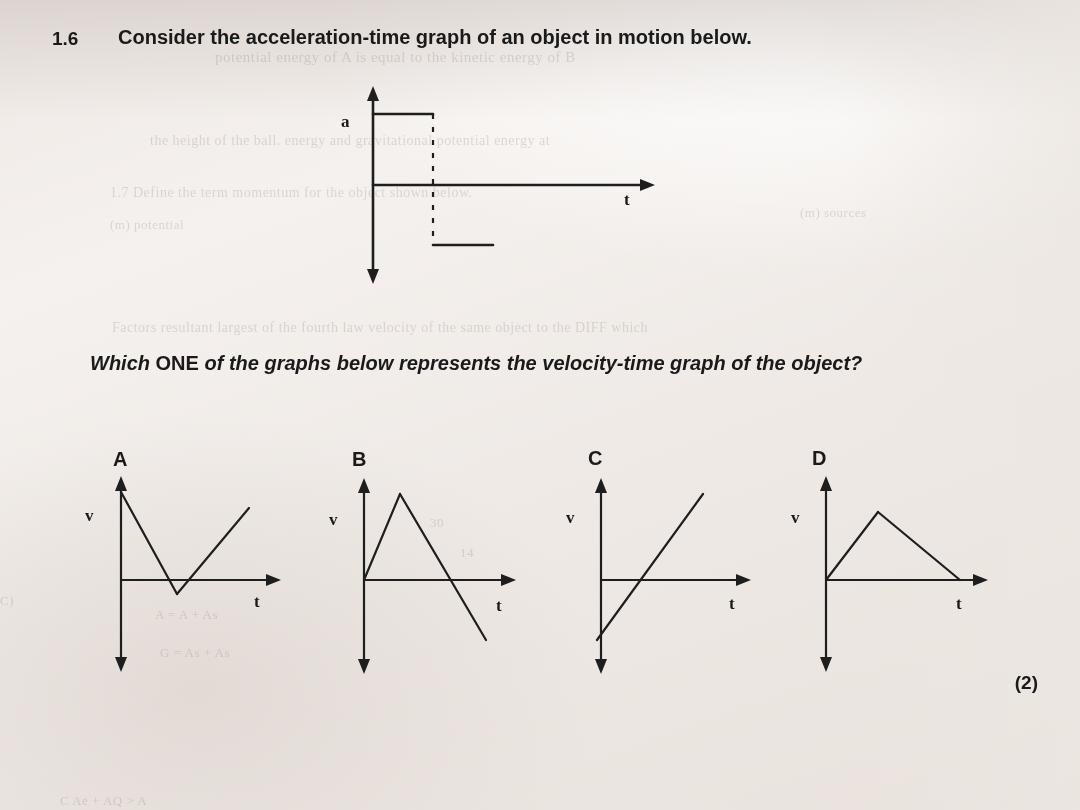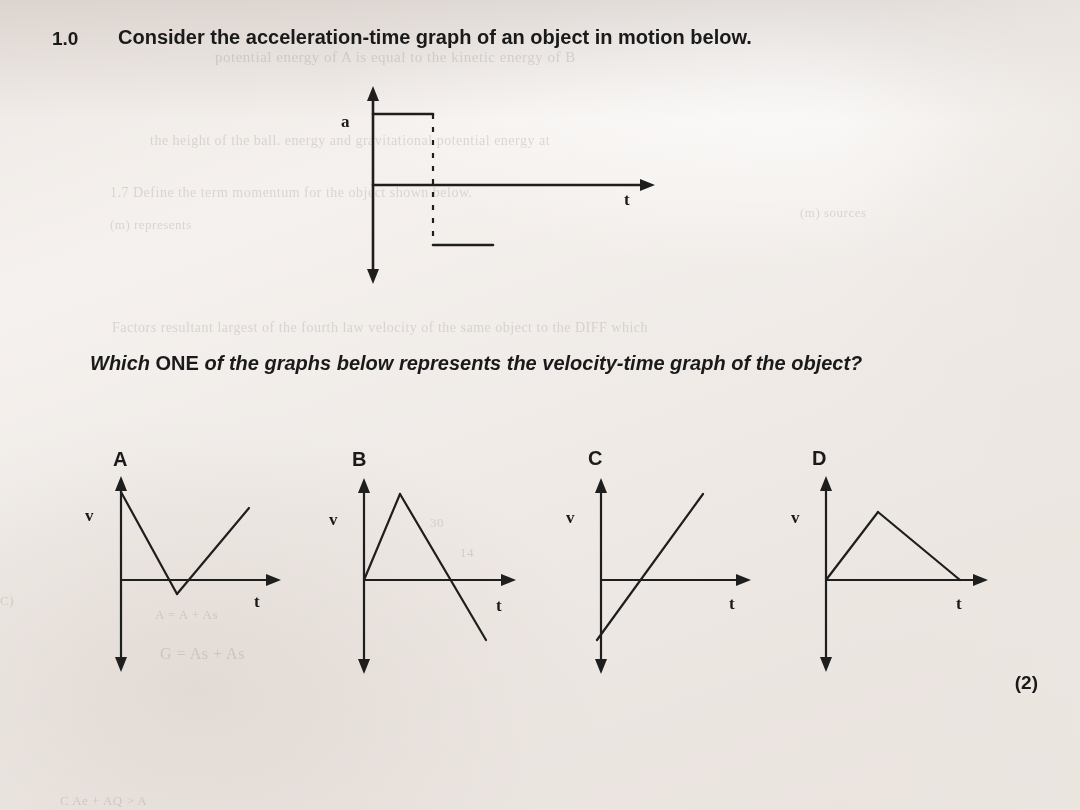--- a/index.html
+++ b/index.html
@@ -111,31 +111,31 @@
 </head>
 <body>
 
 <div id="page"></div>
 <div class="shade-top"></div>
 <div class="shade-right"></div>
 
 <div class="ghost" style="left:215px; top:4px; font-size:15px;">potential energy of A is equal to the kinetic energy of B</div>
 <div class="ghost" style="left:150px; top:88px; font-size:14px;">the height of the ball. energy and gravitational potential energy at</div>
 <div class="ghost" style="left:110px; top:140px; font-size:14px;">1.7   Define the term momentum for the object shown below.</div>
-<div class="ghost" style="left:110px; top:172px; font-size:13px;">(m) represents</div>
+<div class="ghost" style="left:110px; top:172px; font-size:13px;">(m) potential</div>
 <div class="ghost" style="left:800px; top:160px; font-size:13px;">(m) sources</div>
 <div class="ghost" style="left:112px; top:275px; font-size:14px;">Factors resultant largest of the fourth law velocity of the same object to the DIFF which</div>
 <div class="ghost" style="left:155px; top:562px; font-size:13px;">A = A + As</div>
-<div class="ghost" style="left:160px; top:600px; font-size:16px;">G = As + As</div>
+<div class="ghost" style="left:160px; top:600px; font-size:13px;">G = As + As</div>
 <div class="ghost" style="left:60px; top:748px; font-size:13px;">C  Ae + AQ &gt; A</div>
 <div class="ghost" style="left:0px; top:548px; font-size:13px;">C)</div>
 <div class="ghost" style="left:430px; top:470px; font-size:13px;">30</div>
 <div class="ghost" style="left:460px; top:500px; font-size:13px;">14</div>
 
-<div class="qnum">1.0</div>
+<div class="qnum">1.6</div>
 <div class="qtext">Consider the acceleration-time graph of an object in motion below.</div>
 
 <div class="axis-label" style="left:341px; top:112px;">a</div>
 <div class="axis-label" style="left:624px; top:190px;">t</div>
 
 <svg width="420" height="220" style="left:345px; top:85px;">
 
   <line class="stroke" x1="28" y1="8" x2="28" y2="192"></line>
   <polygon points="28,1 22,16 34,16" fill="#1e1e1e"></polygon>
   <polygon points="28,199 22,184 34,184" fill="#1e1e1e"></polygon>

